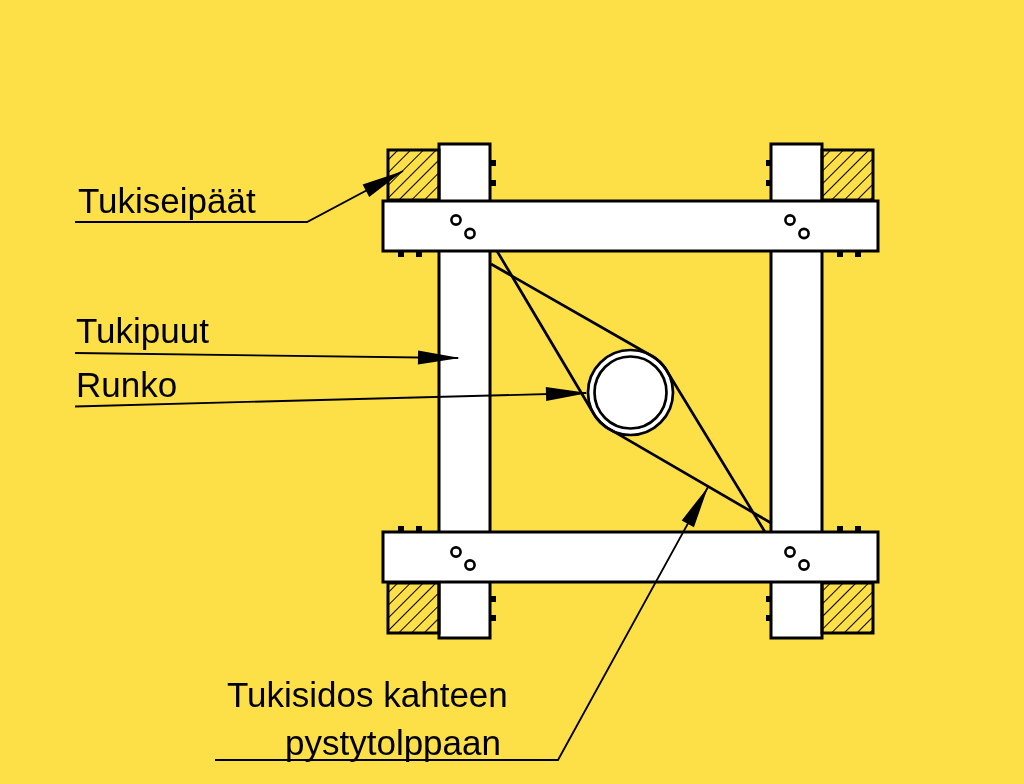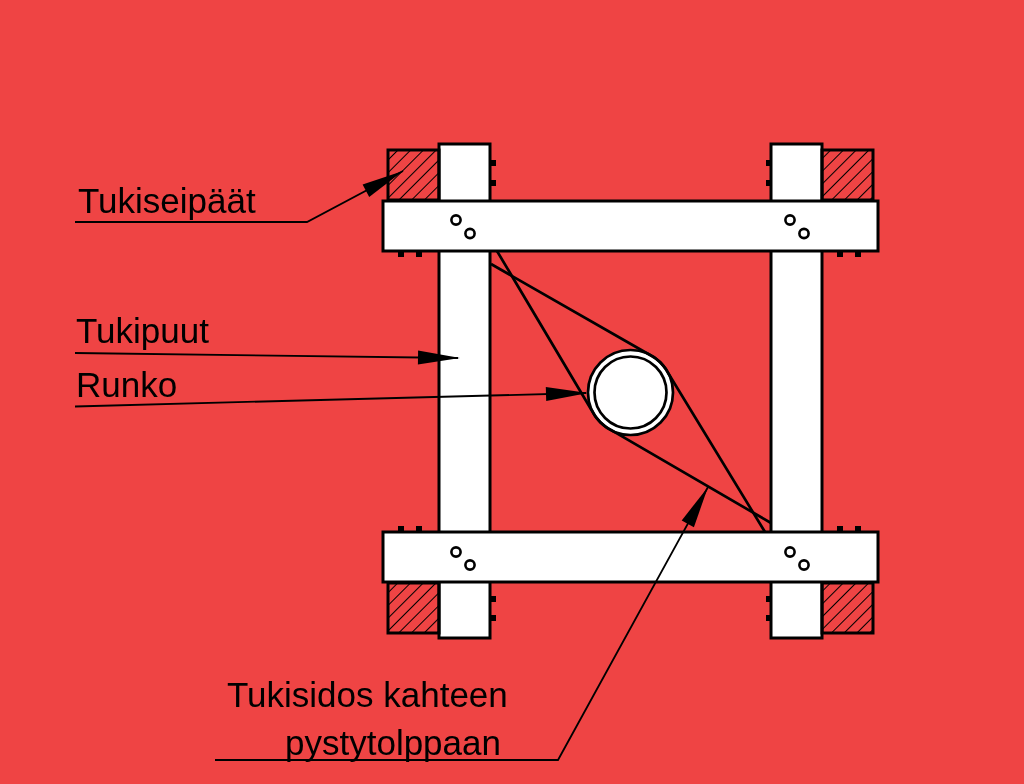--- a/index.html
+++ b/index.html
@@ -5,21 +5,21 @@
   html, body {
     margin: 0;
     padding: 0;
     background: #ffffff;
     font-family: "Liberation Sans", sans-serif;
   }
   .canvas {
     position: relative;
     width: 1024px;
     height: 784px;
-    background: #ef4444;
+    background: #fde047;
     overflow: hidden;
   }
   svg text {
     font-family: "Liberation Sans", sans-serif;
     font-size: 35px;
     fill: #000000;
   }
 </style>
 </head>
 <body>

